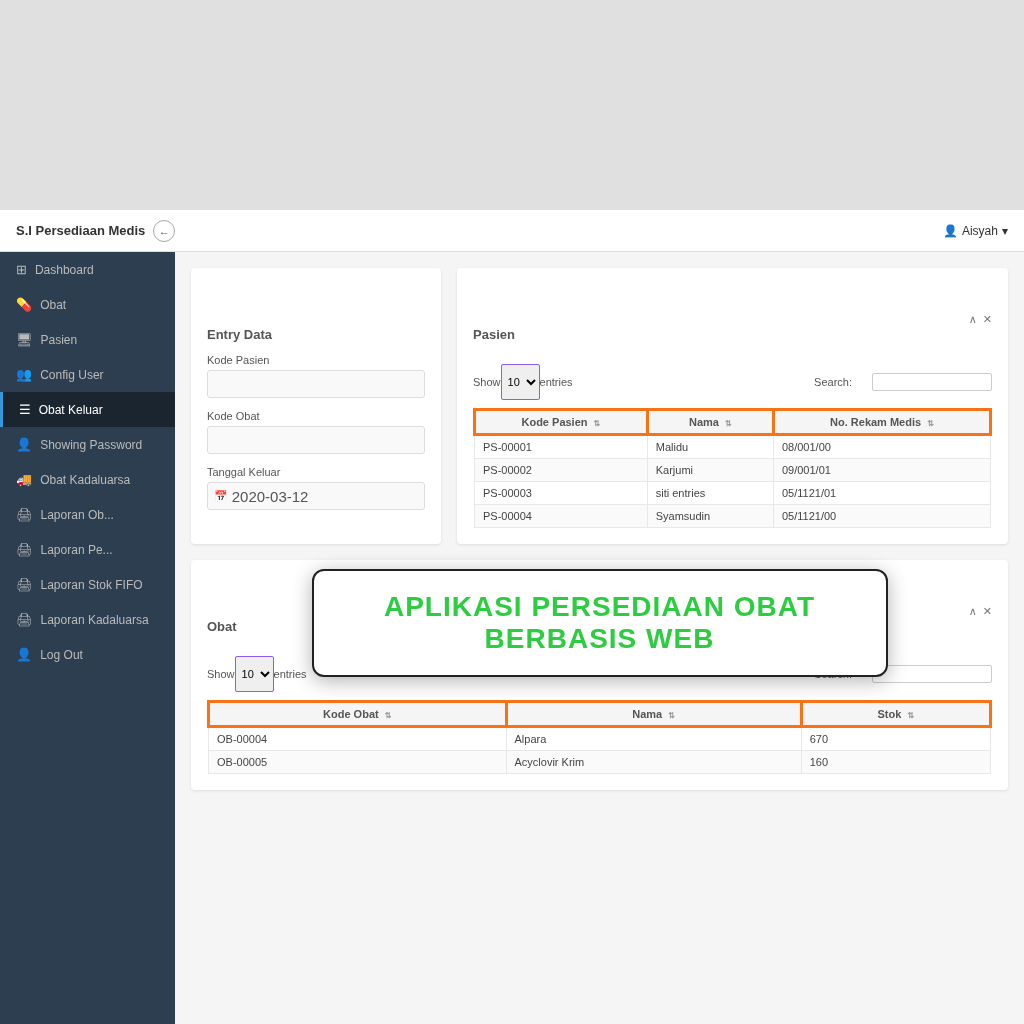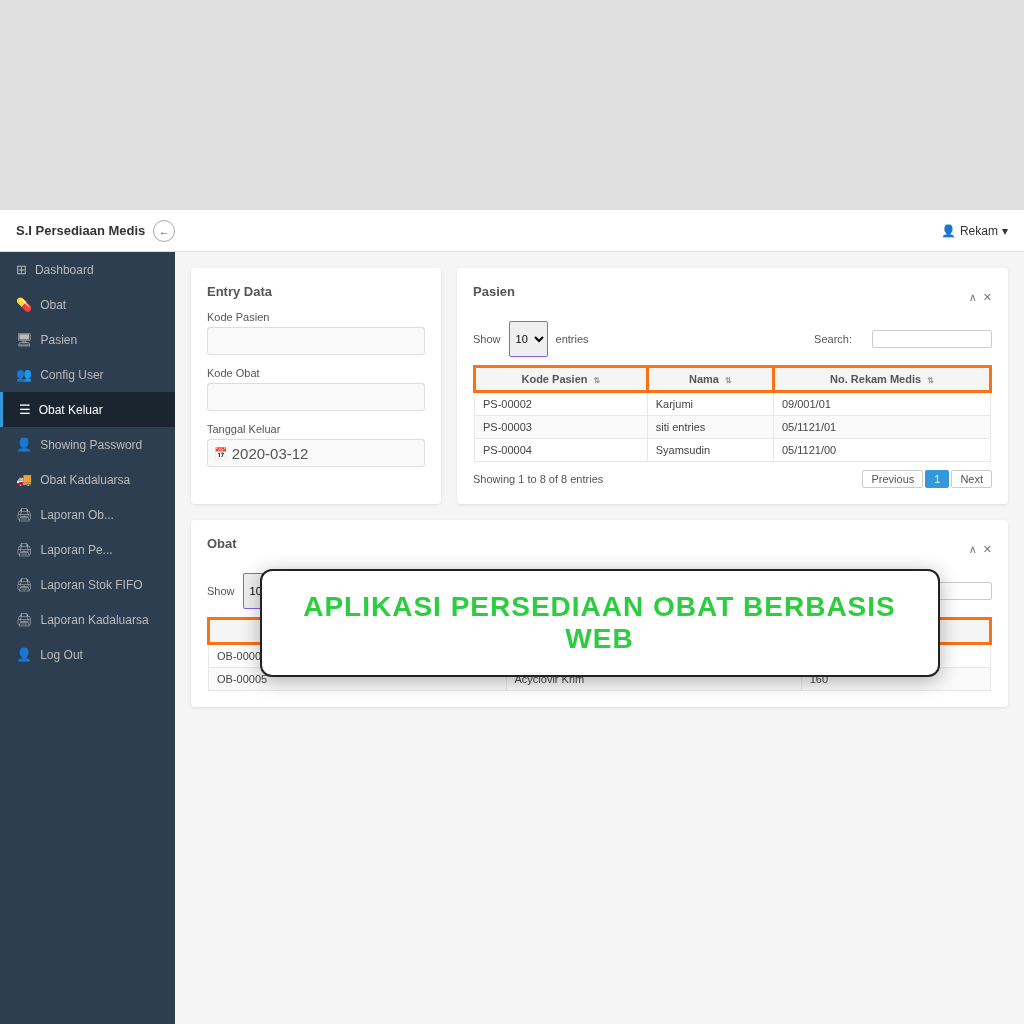--- a/index.html
+++ b/index.html
@@ -126,20 +126,21 @@
     }
     .entry-card {
       width: 250px;
       flex-shrink: 0;
     }
     .card-title {
       font-size: 13px;
       font-weight: bold;
       color: #555;
       margin-bottom: 12px;
+      margin-top: 43px;
     }
     .form-group {
       margin-bottom: 12px;
     }
     .form-label {
       font-size: 11px;
       color: #555;
       margin-bottom: 4px;
       display: block;
     }
@@ -198,21 +199,21 @@
       display: flex;
       justify-content: space-between;
       align-items: center;
       margin-bottom: 8px;
     }
     .dt-show {
       font-size: 11px;
       color: #555;
       display: flex;
       align-items: center;
-      gap: 8px;
+      gap: 0;
     }
     .dt-show select {
       font-size: 11px;
       border: 1px solid #8b5cf6;
       border-radius: 2px;
       padding: 10px 2px;
     }
     .dt-search {
       font-size: 11px;
       color: #555;
@@ -289,21 +290,21 @@
       position: absolute;
       top: 48%;
       left: 50%;
       transform: translate(-50%, -50%);
       background: #fff;
       border: 2px solid #222;
       border-radius: 12px;
       padding: 20px 40px;
       z-index: 100;
       box-shadow: 0 4px 20px rgba(0,0,0,0.3);
-      width: 680px;
+      width: 576px;
       text-align: center;
     }
     .overlay-banner-text {
       font-size: 28px;
       font-weight: 900;
       color: #2ecc40;
       letter-spacing: 1px;
       font-family: Arial, sans-serif;
     }
 
@@ -322,21 +323,21 @@
 
 <div class="top-area"></div>
 
 <div class="app-container">
 
   <div class="header">
     <span class="header-brand">S.I Persediaan Medis</span>
     <button class="header-back-btn">←</button>
     <div class="header-user">
       <span>👤</span>
-      <span>Rekam</span>
+      <span>Aisyah</span>
       <span>▾</span>
     </div>
   </div>
 
   <div class="main-layout">
 
     <div class="sidebar">
       <div class="sidebar-item">
         <span class="sidebar-icon">⊞</span>
         <span>Dashboard</span>
@@ -440,46 +441,43 @@
 
           <table class="dt-table">
             <thead>
               <tr>
                 <th>Kode Pasien <span class="th-sort">⇅</span></th>
                 <th>Nama <span class="th-sort">⇅</span></th>
                 <th>No. Rekam Medis <span class="th-sort">⇅</span></th>
               </tr>
             </thead>
             <tbody id="pasien-tbody">
+            <tr>
+      <td>PS-00001</td>
+      <td>Malidu</td>
+      <td>08/001/00</td>
+    </tr>
                 <tr>
       <td>PS-00002</td>
       <td>Karjumi</td>
       <td>09/001/01</td>
     </tr>
                 <tr>
       <td>PS-00003</td>
       <td>siti entries</td>
       <td>05/1121/01</td>
     </tr>
                 <tr>
       <td>PS-00004</td>
       <td>Syamsudin</td>
       <td>05/1121/00</td>
     </tr>
               </tbody>
           </table>
 
-          <div class="dt-footer">
-            <span>Showing 1 to 8 of 8 entries</span>
-            <div class="pagination">
-              <button class="page-btn">Previous</button>
-              <button class="page-btn active">1</button>
-              <button class="page-btn">Next</button>
-            </div>
-          </div>
         </div>
       </div>
 
       <div class="bottom-row">
         <div class="card obat-card">
           <div class="card-header">
             <span class="card-title">Obat</span>
             <div class="card-controls">
               <button class="card-control-btn">∧</button>
               <button class="card-control-btn">✕</button>

